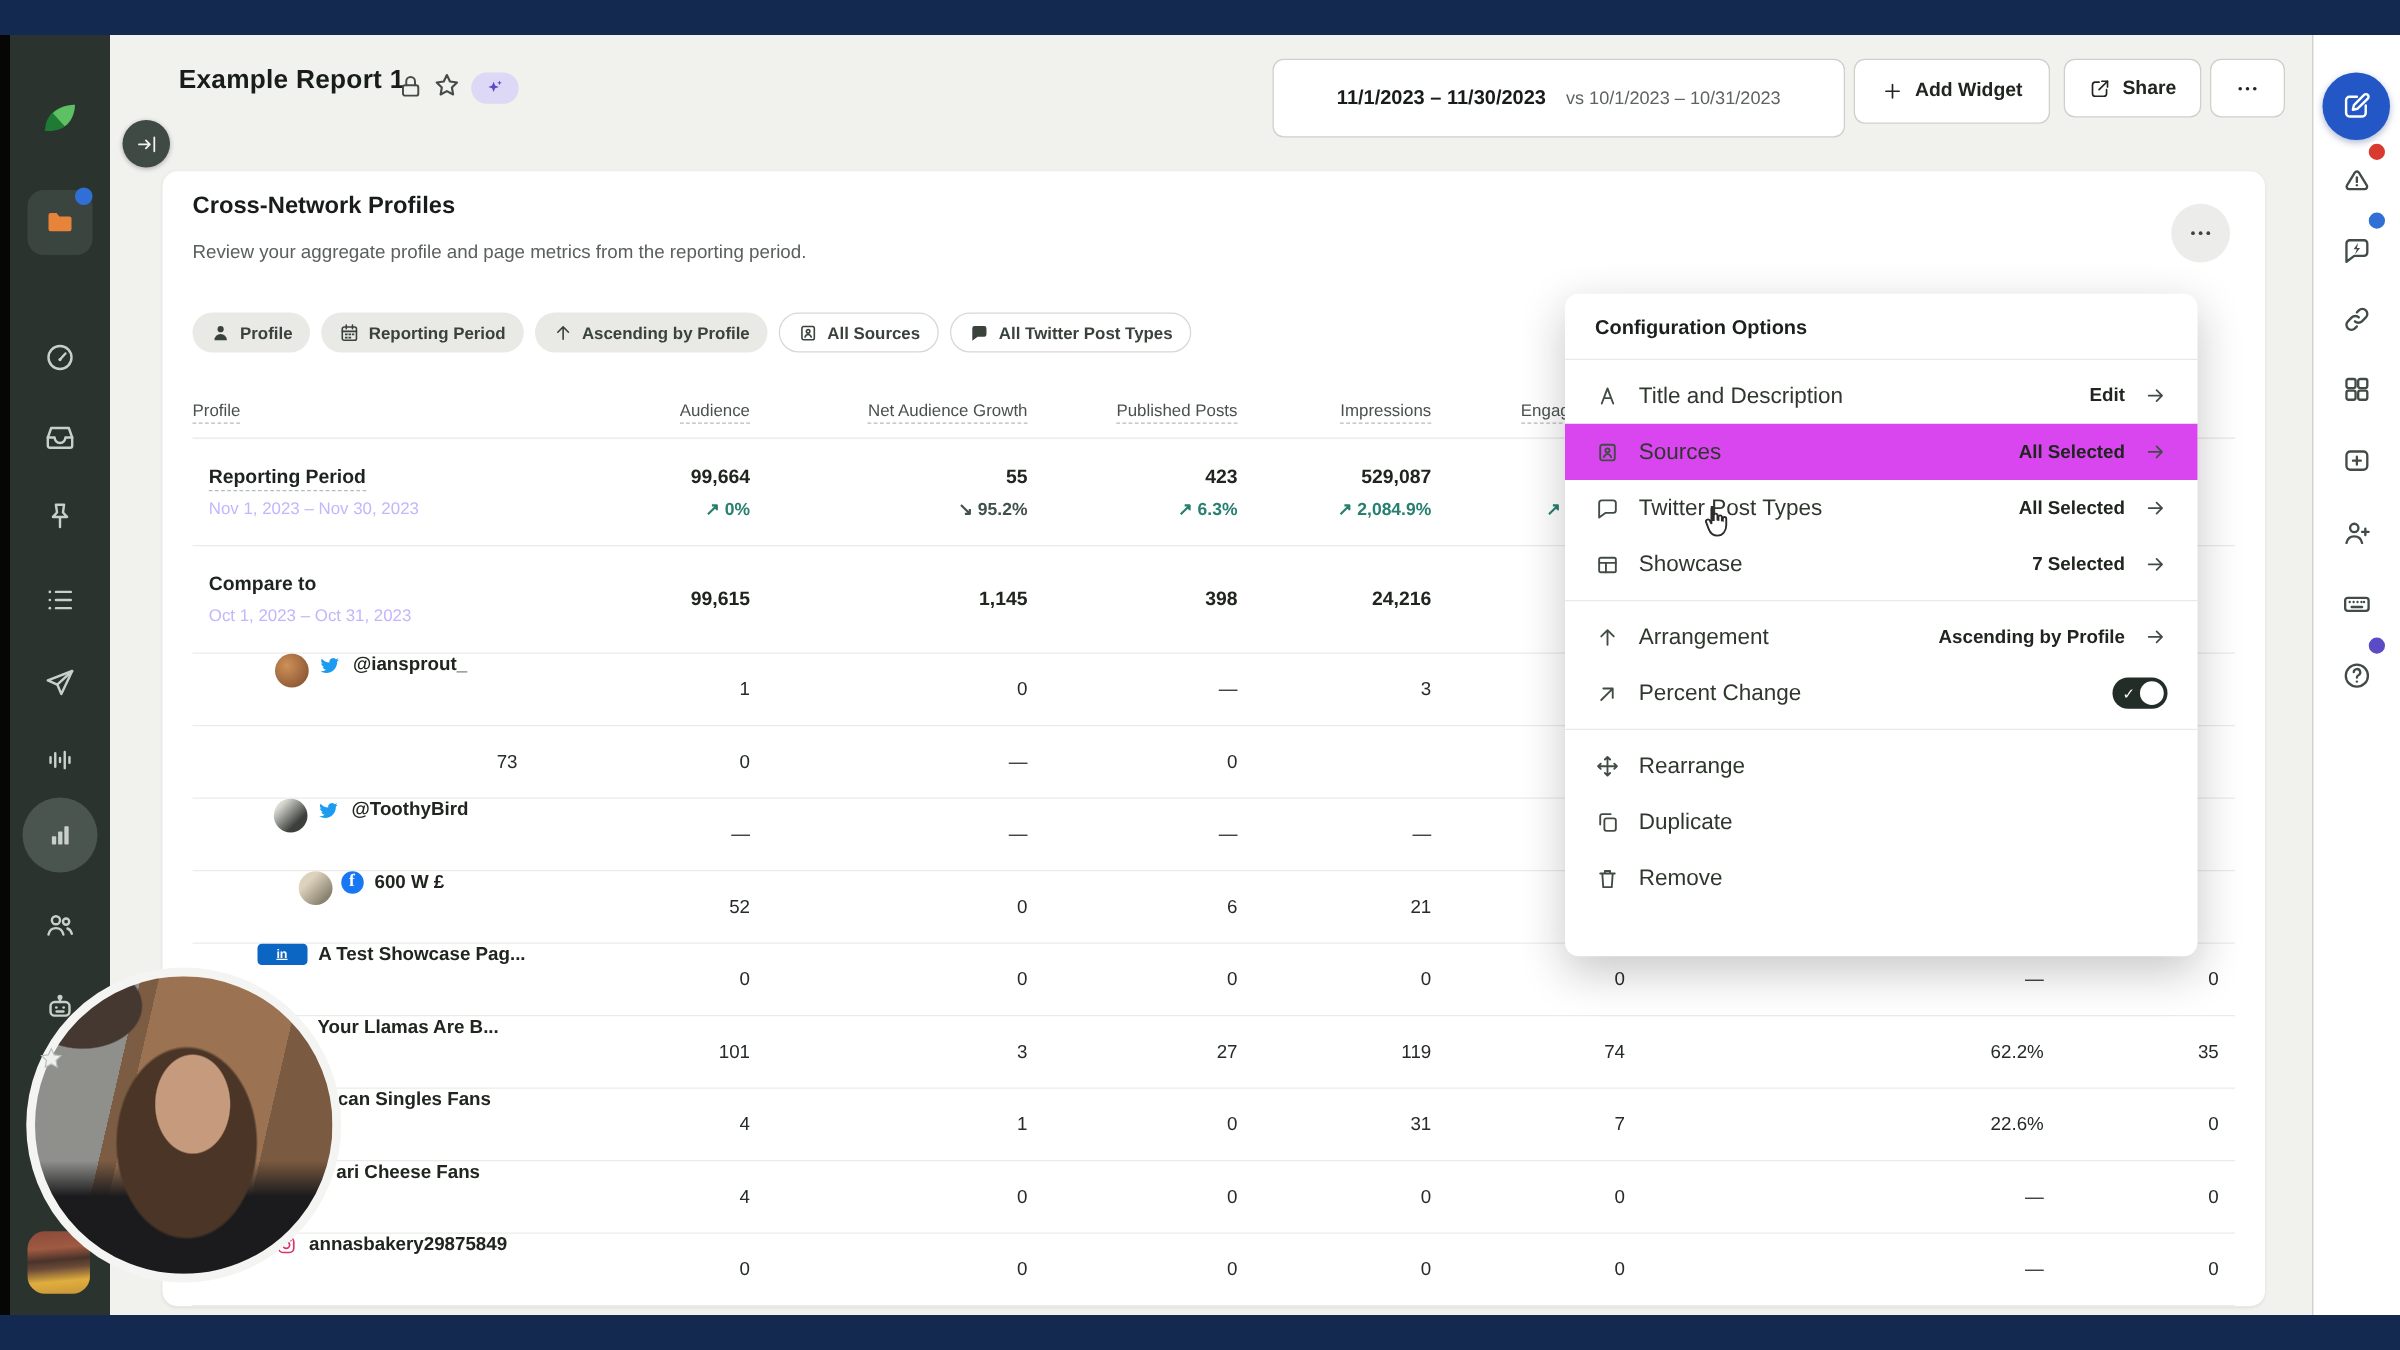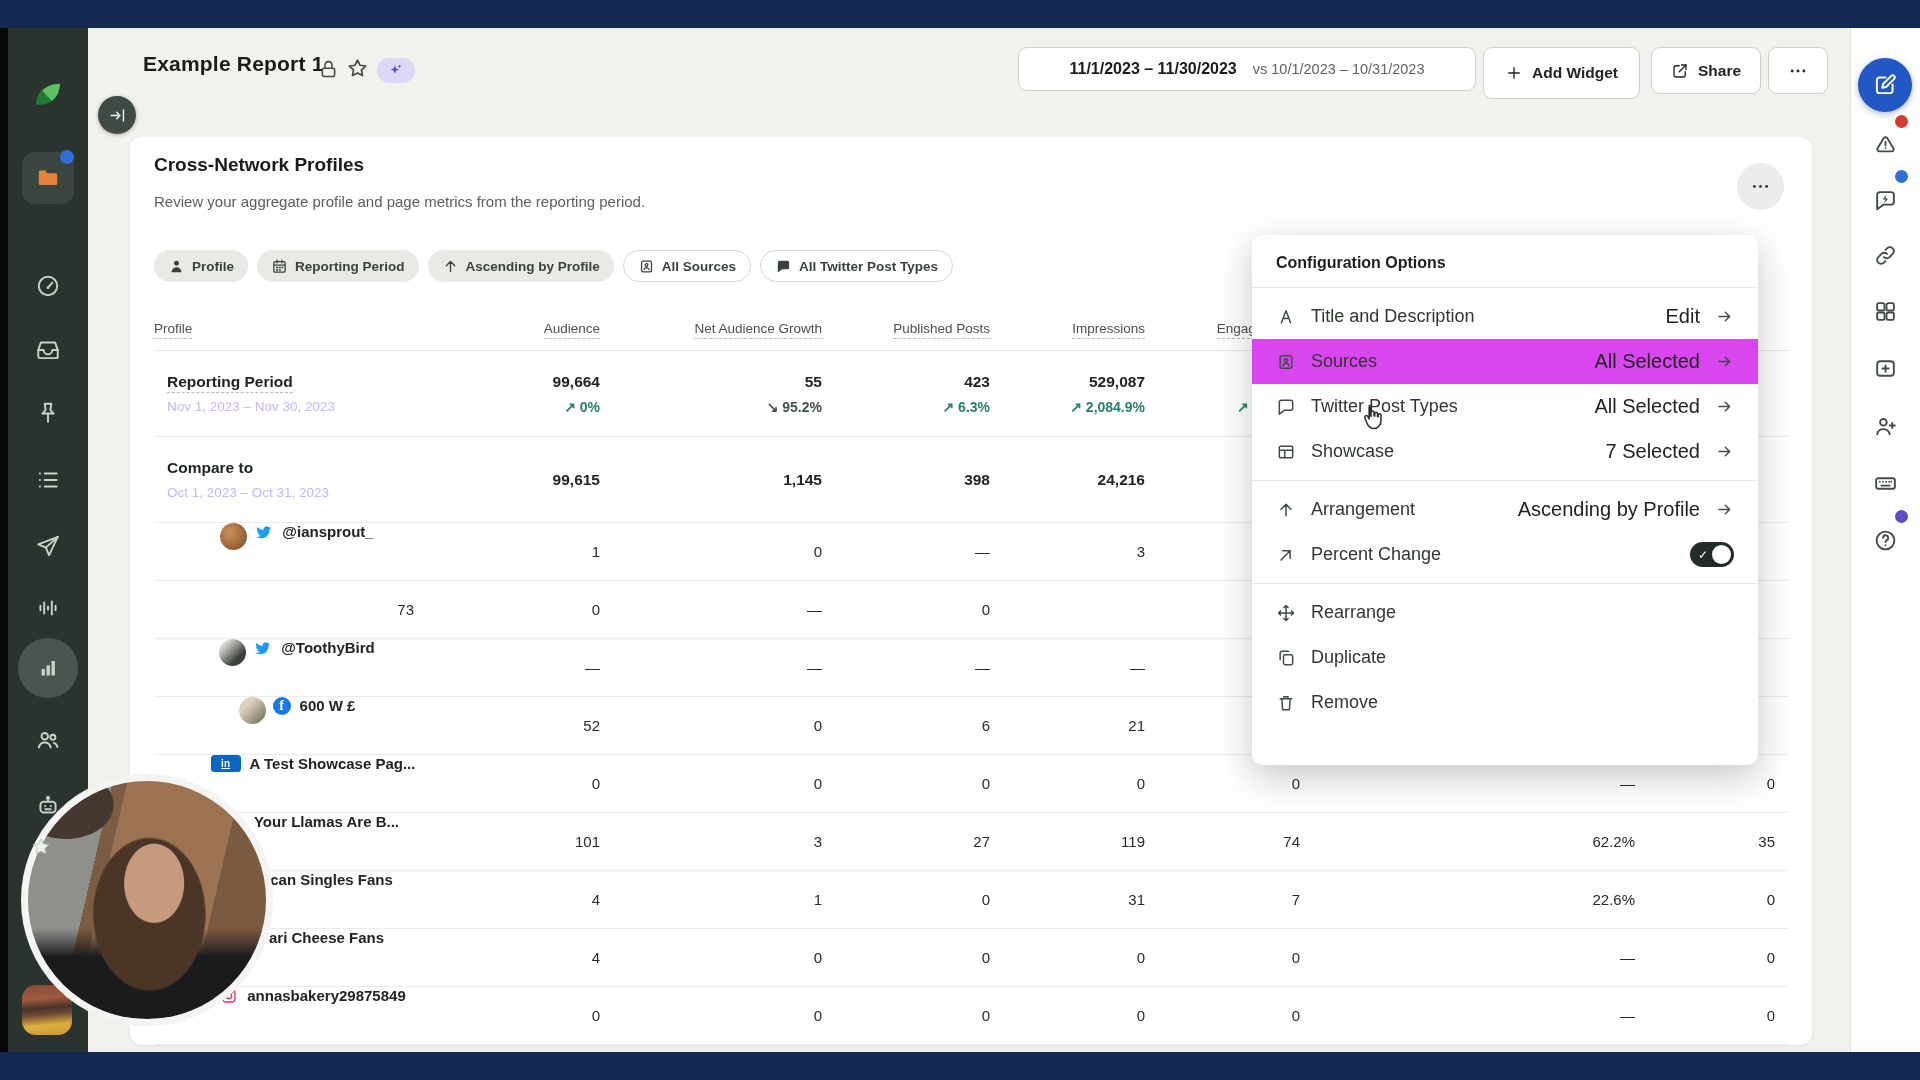--- a/index.html
+++ b/index.html
@@ -69,33 +69,33 @@
   .pname .name-txt{font-size:15px;font-weight:600;color:#20261f;margin-left:9px;white-space:nowrap;}
   .avatar{width:27px;height:27px;border-radius:50%;flex:0 0 auto;}
   .av1{background:radial-gradient(circle at 35% 35%,#cf9058,#7a4a2a);}
   .av2{background:radial-gradient(circle at 40% 30%,#b98a6a,#55382a);}
   .av3{background:linear-gradient(135deg,#d8d8d3 20%,#3c403b 70%);}
   .av4{background:linear-gradient(135deg,#ddd2bc 30%,#8a8270 80%);}
   .badge{margin-left:7px;display:inline-flex;flex:0 0 auto;align-items:center;justify-content:center;}
   .badge.noav{margin-left:32px;}
   .b-fb{width:18px;height:18px;border-radius:50%;background:#1877f2;color:#fff;font-weight:700;font-size:14px;
         display:flex;align-items:center;justify-content:center;font-family:"Liberation Serif",serif;}
-  .b-li{width:30px;height:17px;border-radius:3.5px;background:#0a66c2;color:#fff;font-weight:700;font-size:10px;
+  .b-li{width:40px;height:17px;border-radius:3.5px;background:#0a66c2;color:#fff;font-weight:700;font-size:10px;
         display:flex;align-items:center;justify-content:center;text-decoration:underline;}
   .peek{left:1237px;top:399px;color:#27806f;font-size:14px;font-weight:600;}
   
   .popup{left:1252px;top:235px;width:506px;height:530px;background:#fff;border-radius:11px;
          box-shadow:0 12px 36px rgba(15,20,15,.24);z-index:5;}
   .pp-title{padding:19px 24px 15px;font-size:16px;font-weight:800;color:#1b201d;border-bottom:1px solid #e9e9e6;}
   .pp-sec{padding:6px 0;border-bottom:1px solid #e9e9e6;}
   .pp-sec:last-child{border-bottom:none;}
   .pp-item{height:45px;display:flex;align-items:center;padding:0 24px;gap:15px;}
   .pp-item.hover{background:#d946ef;}
   .pp-item .lab{font-size:18px;color:#30372f;flex:1;}
-  .pp-item .rv{font-size:20px;font-weight:400;color:#20251f;}
+  .pp-item .rv{font-size:15px;font-weight:700;color:#20251f;}
   .pp-item .ic{color:#414c44;}
   .toggle{width:44px;height:25px;border-radius:13px;background:#222d28;position:relative;display:flex;align-items:center;}
   .toggle .tick{color:#fff;font-size:12px;margin-left:8px;}
   .toggle .knob{position:absolute;right:3px;width:19px;height:19px;border-radius:50%;background:#fff;}
   
   .webcam{left:21px;top:774px;width:252px;height:252px;border-radius:50%;z-index:8;
      border:7px solid #f4f4f2;box-sizing:border-box;overflow:hidden;
      background:
        radial-gradient(ellipse 50px 66px at 53% 43%, #c69a7c 0 59%, rgba(0,0,0,0) 61%),
        radial-gradient(ellipse 92px 125px at 51% 56%, #4a3526 0 60%, rgba(0,0,0,0) 62%),
@@ -278,21 +278,21 @@
         <path d="M12 3.2l2.6 5.4 5.9.8-4.3 4.1 1 5.9-5.2-2.8-5.2 2.8 1-5.9L3.5 9.4l5.9-.8z"></path>
       </svg>
     </div>
   <div class="abs ai-pill" id="aiPill">
       <svg class="ic" width="18" height="18" viewBox="0 0 24 24" fill="none" stroke="currentColor" stroke-width="1.8" stroke-linecap="round" stroke-linejoin="round">
         <path fill="#5b4bc4" stroke="none" d="M10.5 4.5l1.6 4 4 1.5-4 1.5-1.6 4-1.6-4-4-1.5 4-1.5z"></path>
         <path fill="#5b4bc4" stroke="none" d="M16.8 3.2l.7 1.8 1.8.7-1.8.7-.7 1.8-.7-1.8-1.8-.7 1.8-.7z"></path>
       </svg>
     </div>
 
-  <div class="abs btn date-btn" style="left:1018px;top:47px;width:458px;height:44px">
+  <div class="abs btn date-btn" style="left:1018px;top:47px;width:458px;height:63px">
     <b>11/1/2023 – 11/30/2023</b>
     <span class="vs">vs 10/1/2023 – 10/31/2023</span>
   </div>
   <button class="abs btn" style="left:1483px;top:47px;width:157px;height:52px">
     <span id="plusIc">
         <svg class="ic" width="18" height="18" viewBox="0 0 24 24" fill="none" stroke="currentColor" stroke-width="1.8" stroke-linecap="round" stroke-linejoin="round">
           <path d="M12 5v14M5 12h14"></path>
         </svg>
       </span>
     <span>Add Widget</span>

